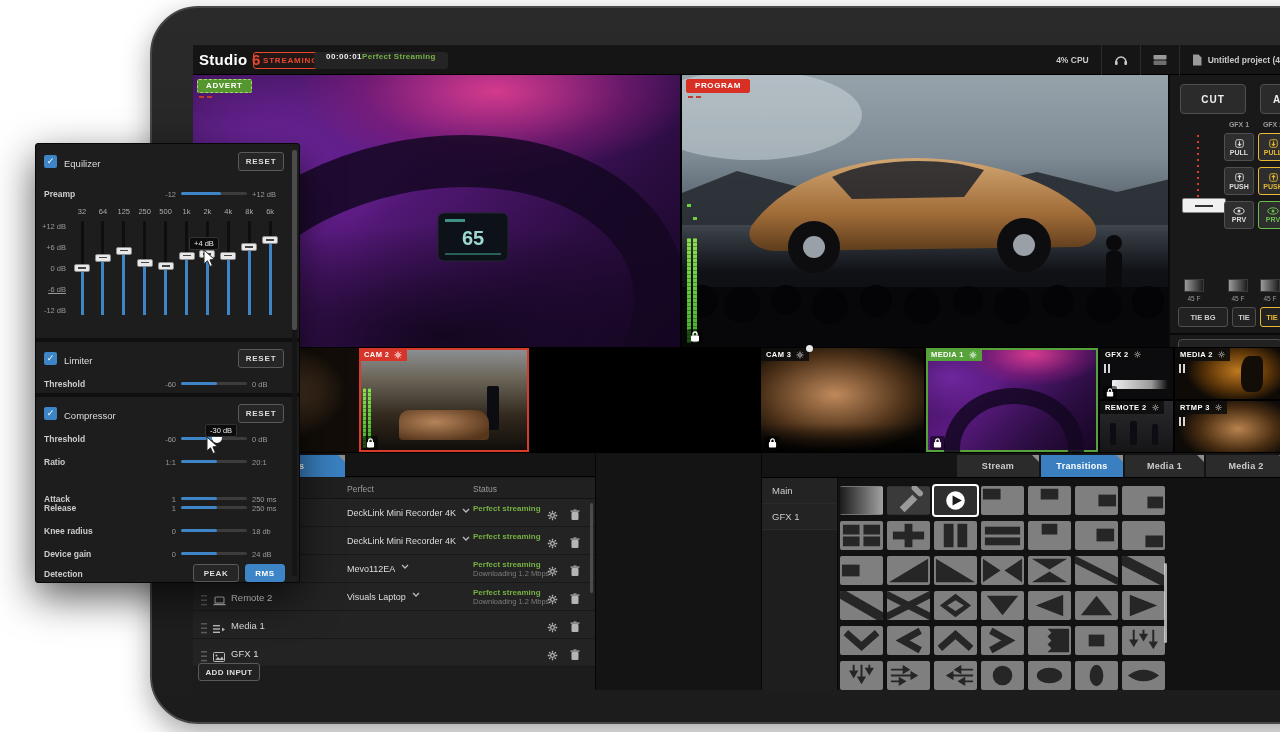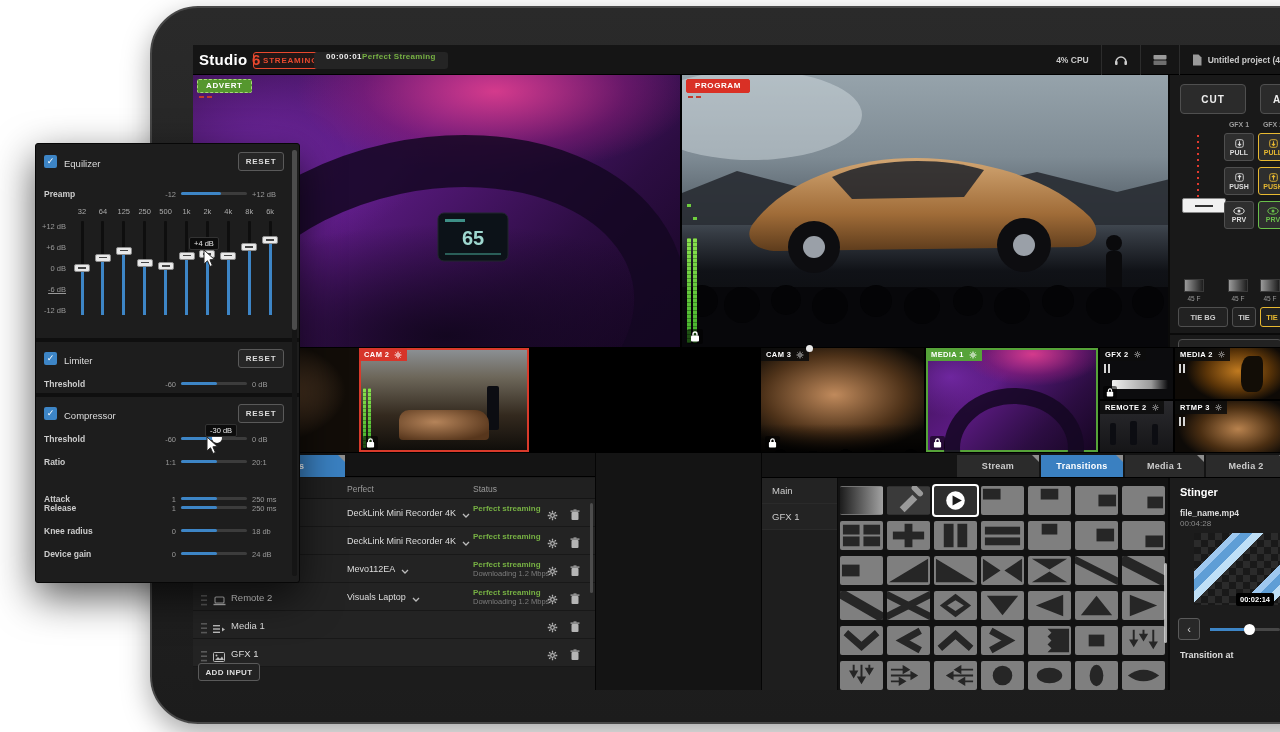--- a/index.html
+++ b/index.html
@@ -58,21 +58,21 @@
 .lower{position:absolute;left:0;top:408px;width:1087px;height:237px;background:#121212}
 
 .inputs-panel{position:absolute;left:0;top:0;width:402px;height:237px;background:#1c1c1c}
 .inp-tabstrip{position:absolute;left:0;top:0;width:402px;height:24px;background:#141414;border-bottom:1px solid #000}
 .inp-tab{position:absolute;left:70px;top:2px;width:82px;height:22px;background:#3a80c1;color:#fff;font-size:9px;font-weight:bold;line-height:22px;padding-left:14px}
 .fold::after{content:'';position:absolute;top:0;right:0;border-left:7px solid transparent;border-top:7px solid #8e8e8e}
 .inp-header{position:absolute;left:0;top:25px;width:402px;height:21px;background:#202020;border-bottom:1px solid #141414}
 .inp-header span{position:absolute;top:6px;font-size:8.5px;color:#9a9a9a}
 .in-row{position:absolute;left:0;width:402px;height:28px;background:#232323;border-bottom:1px solid #181818}
 .in-row .nm{position:absolute;left:38px;top:9px;font-size:9.5px;color:#ddd}
-.in-row .dev{position:absolute;left:154px;top:9px;font-size:9px;color:#ddd;display:flex;gap:6px;align-items:flex-end}
+.in-row .dev{position:absolute;left:154px;top:9px;font-size:9px;color:#ddd;display:flex;gap:6px;align-items:flex-start}
 .in-row .st{position:absolute;left:280px;top:5px;font-size:8px;font-weight:bold;color:#76b043;line-height:9px}
 .in-row .sub{font-weight:normal;color:#7d7d7d;font-size:7.5px}
 .in-row .gear{position:absolute;left:354px;top:8px}
 .in-row .trash{position:absolute;left:377px;top:8px}
 .in-row .drag{position:absolute;left:8px;top:9px}
 .in-row .dico{position:absolute;left:20px;top:9px}
 .add-btn{position:absolute;left:5px;top:210px;width:62px;height:18px;background:#222;border:1px solid #5a5a5a;border-radius:3px;color:#ddd;font-size:8px;font-weight:bold;letter-spacing:.4px;font-family:inherit}
 
 .tab{position:absolute;top:2px;height:22px;background:#2b2b2b;color:#ccc;font-size:9px;font-weight:bold;text-align:center;line-height:22px;letter-spacing:.3px}
 .tab.active{background:#3a80c1;color:#fff}
@@ -870,35 +870,20 @@
             </svg>
           </div>
           <div class="tcell" style="left: 282px; top: 175px;">
             <svg viewBox="0 0 44 28">
               <path d="M6 14 Q22 2 38 14 Q22 26 6 14 Z" fill="#262626"></path>
             </svg>
           </div>
         </div>
       <div class="scrollthumb" style="left:971px;top:110px;width:3px;height:80px;background:#dcdcdc;opacity:.75"></div>
 
-      <div class="stinger">
-        <div class="title">Stinger</div>
-        <div class="fname">file_name.mp4</div>
-        <div class="fdur">00:04:28</div>
-        <div class="sting-prev">
-            <div class="sting-stripes"></div>
-          </div>
-        <div class="timechip">00:02:14</div>
-        <button class="back-btn">‹</button>
-        <div class="sting-slider">
-            <div class="sting-fill"></div>
-            <div class="sting-handle"></div>
-          </div>
-        <div class="trans-at">Transition at</div>
-      </div>
     </div>
   </div>
 
   <div class="audio-panel">
 
     <div class="sec-head" style="top:6px">
       <span class="cbx">✓</span>
       <span class="sec-title">Equilizer</span>
       <button class="reset-btn" style="top:2px">RESET</button>
     </div>
@@ -1088,20 +1073,25 @@
         <div class="sl-row" style="top: 400px;">
           <span class="sl-label">Device gain</span>
     <span class="sl-min">0</span>
     <span class="sl-track">
       <span class="sl-fill" style="width:55%"></span>
 
     </span>
     <span class="sl-max">24 dB</span>
         </div>
       </div>
+    <div style="position:absolute;left:0;top:420px;width:265px;height:20px">
+      <span class="sl-label">Detection</span>
+      <button class="det-btn peak">PEAK</button>
+      <button class="det-btn rms">RMS</button>
+    </div>
     <div style="position:absolute;right:2px;top:6px;bottom:6px;width:5px;background:#151515;border-radius:2px">
         <div class="scrollthumb" style="left:0;top:0;width:5px;height:180px"></div>
       </div>
   </div>
 
   <svg class="cursor" style="left:203px;top:249px" width="13" height="19" viewBox="0 0 13 19">
       <path d="M1 1 L1 15 L4.5 11.8 L7 17.5 L9.4 16.4 L6.9 10.8 L11.5 10.6 Z" fill="#fff" stroke="#222" stroke-width="1"></path>
     </svg>
   <svg class="cursor" style="left:206px;top:436px" width="13" height="19" viewBox="0 0 13 19">
       <path d="M1 1 L1 15 L4.5 11.8 L7 17.5 L9.4 16.4 L6.9 10.8 L11.5 10.6 Z" fill="#fff" stroke="#222" stroke-width="1"></path>

